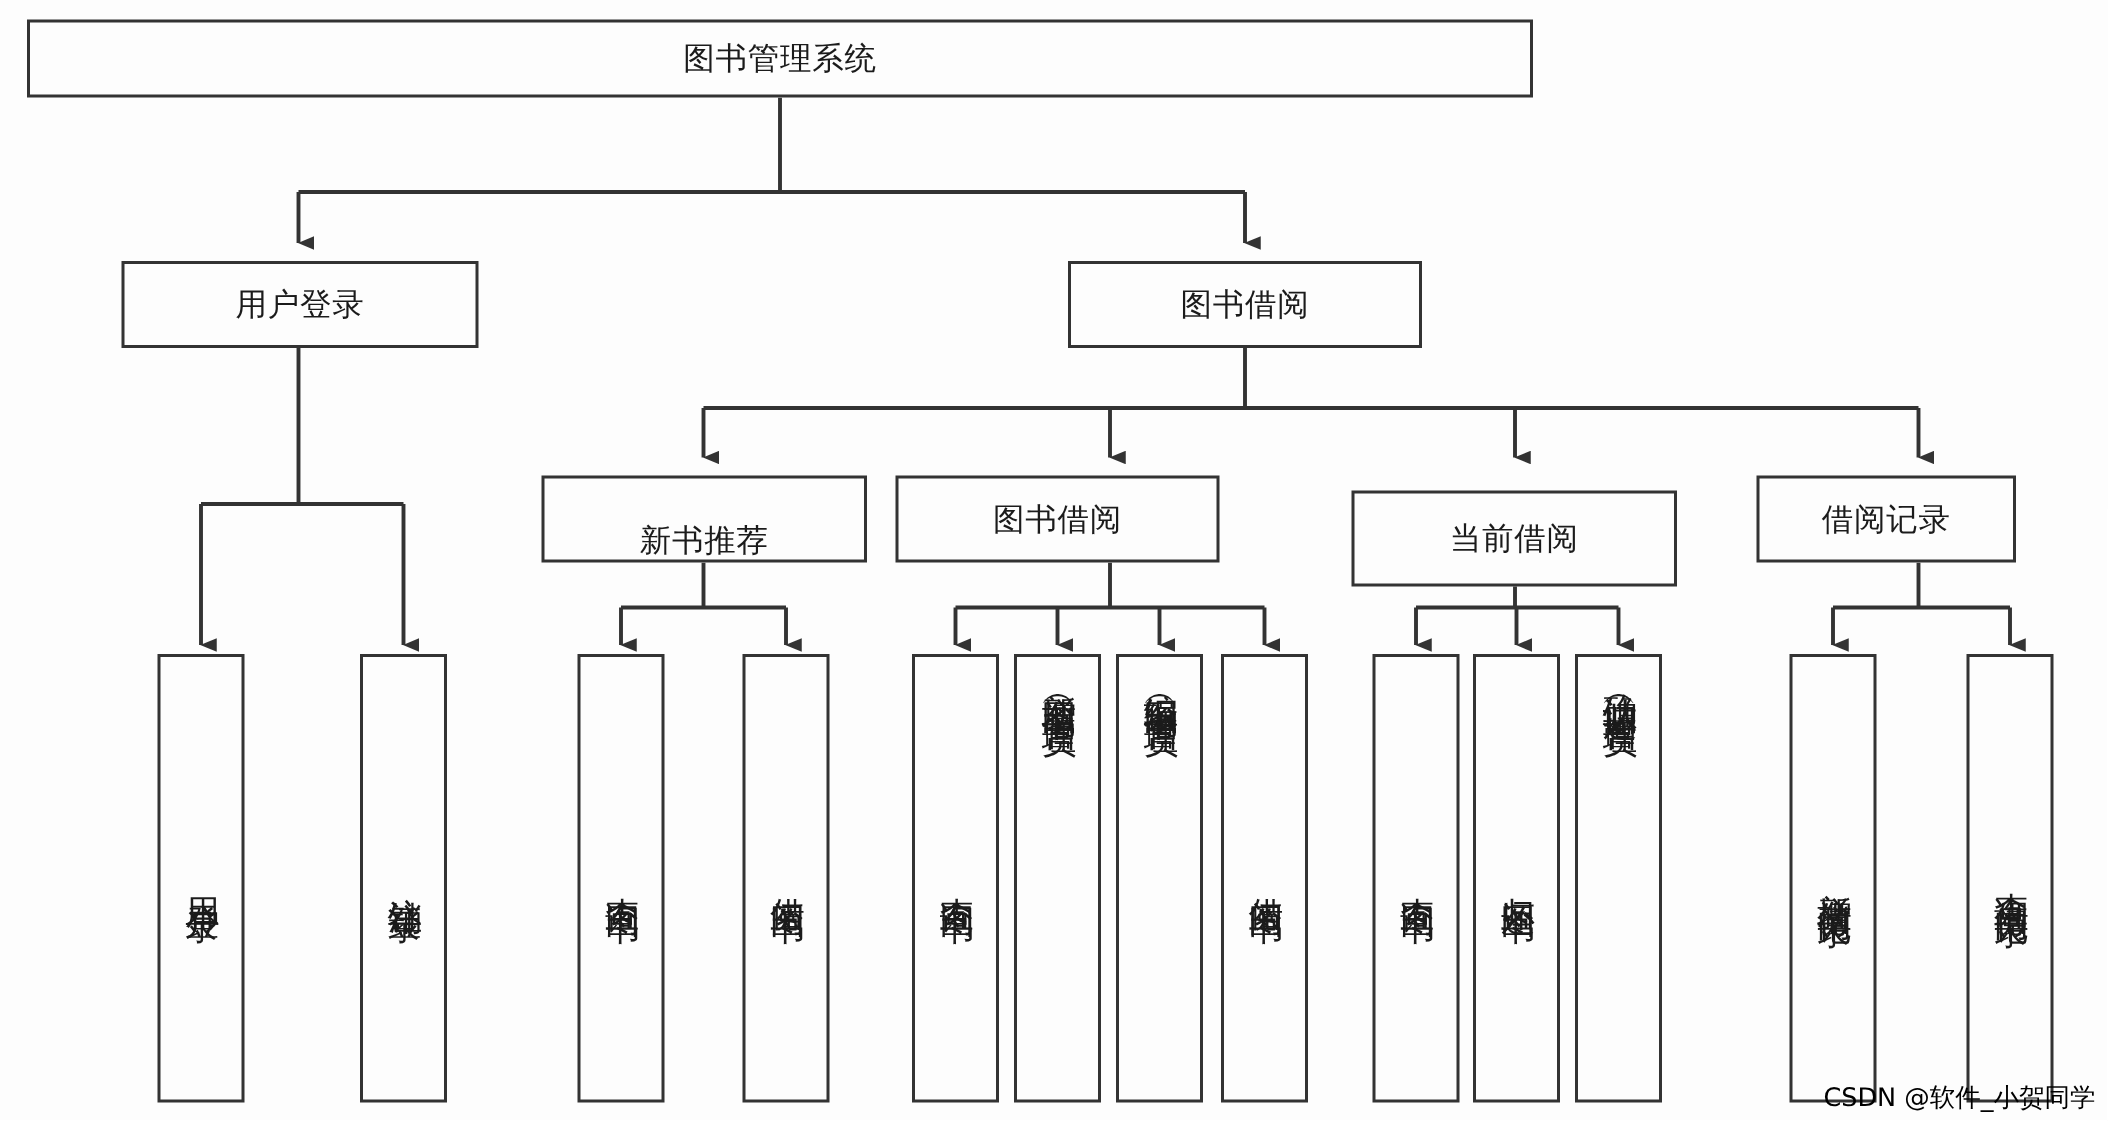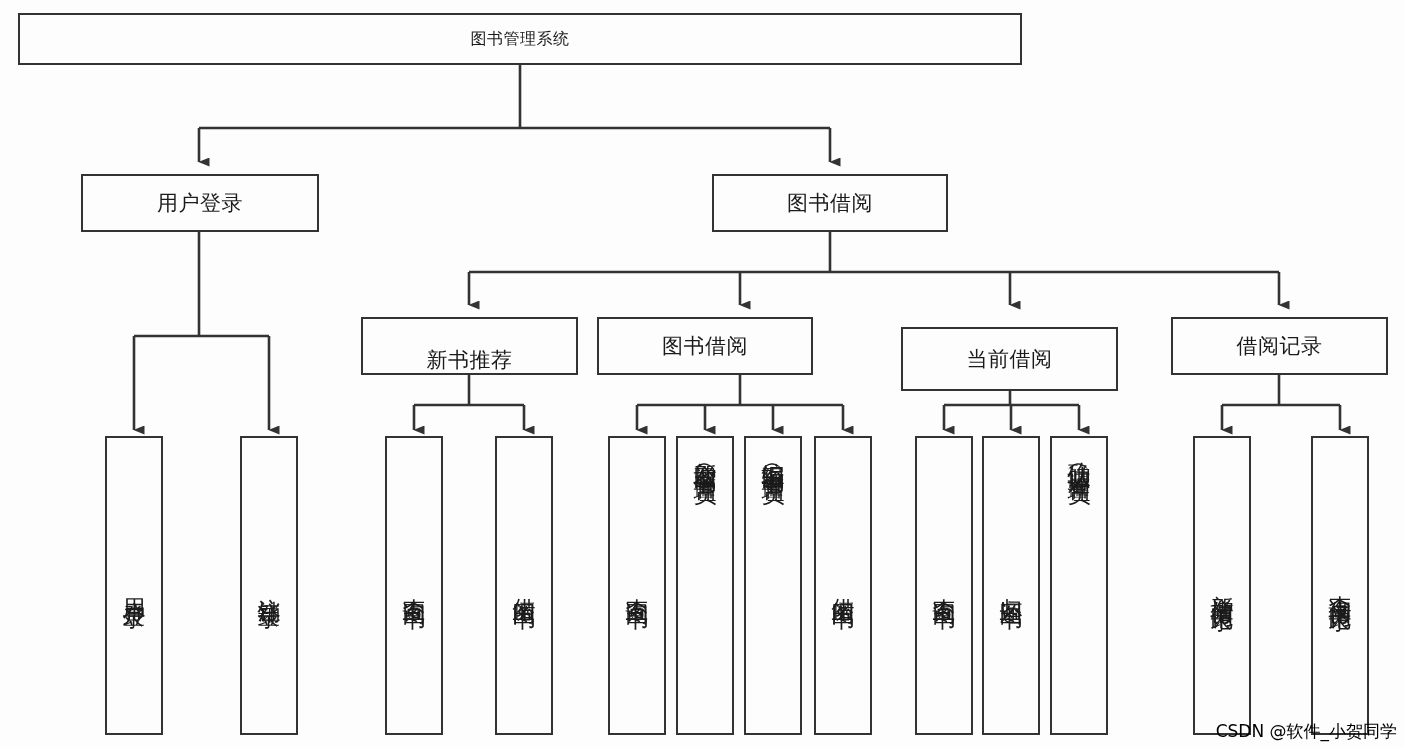--- a/index.html
+++ b/index.html
@@ -38,21 +38,21 @@
     display: block;
     text-align: center;
     line-height: 1.18;
     letter-spacing: 0.5px;
   }
   
   .node.h .lbl {
     font-size: 21px;
     white-space: nowrap;
   }
-  .node.root .lbl { font-size: 16px; }
+  .node.root .lbl { font-size: 21px; }
   
   .node.v {
     align-items: flex-start;
     justify-content: center;
     padding-top: 6px;
   }
   .node.v .lbl {
     writing-mode: vertical-rl;
     text-orientation: upright;
     font-size: 23px;
@@ -143,21 +143,21 @@
 
   <div class="node h" style="left:361px; top:317px; width:217px; height:58px;align-items:flex-end;">
     <span class="lbl">新书推荐</span>
   </div>
   <div class="node h" style="left:597px; top:317px; width:216px; height:58px;">
     <span class="lbl">图书借阅</span>
   </div>
   <div class="node h" style="left:901px; top:327px; width:217px; height:64px;">
     <span class="lbl">当前借阅</span>
   </div>
-  <div class="node h" style="left:1171px; top:317px; width:217px; height:58px;">
+  <div class="node h" style="left:1171px; top:317px; width:173px; height:58px;">
     <span class="lbl">借阅记录</span>
   </div>
 
   <div class="node v mid" style="left:105px; top:436px; width:58px; height:299px;">
     <span class="lbl">用户登录</span>
   </div>
   <div class="node v mid" style="left:240px; top:436px; width:58px; height:299px;">
     <span class="lbl">注销登录</span>
   </div>
 

